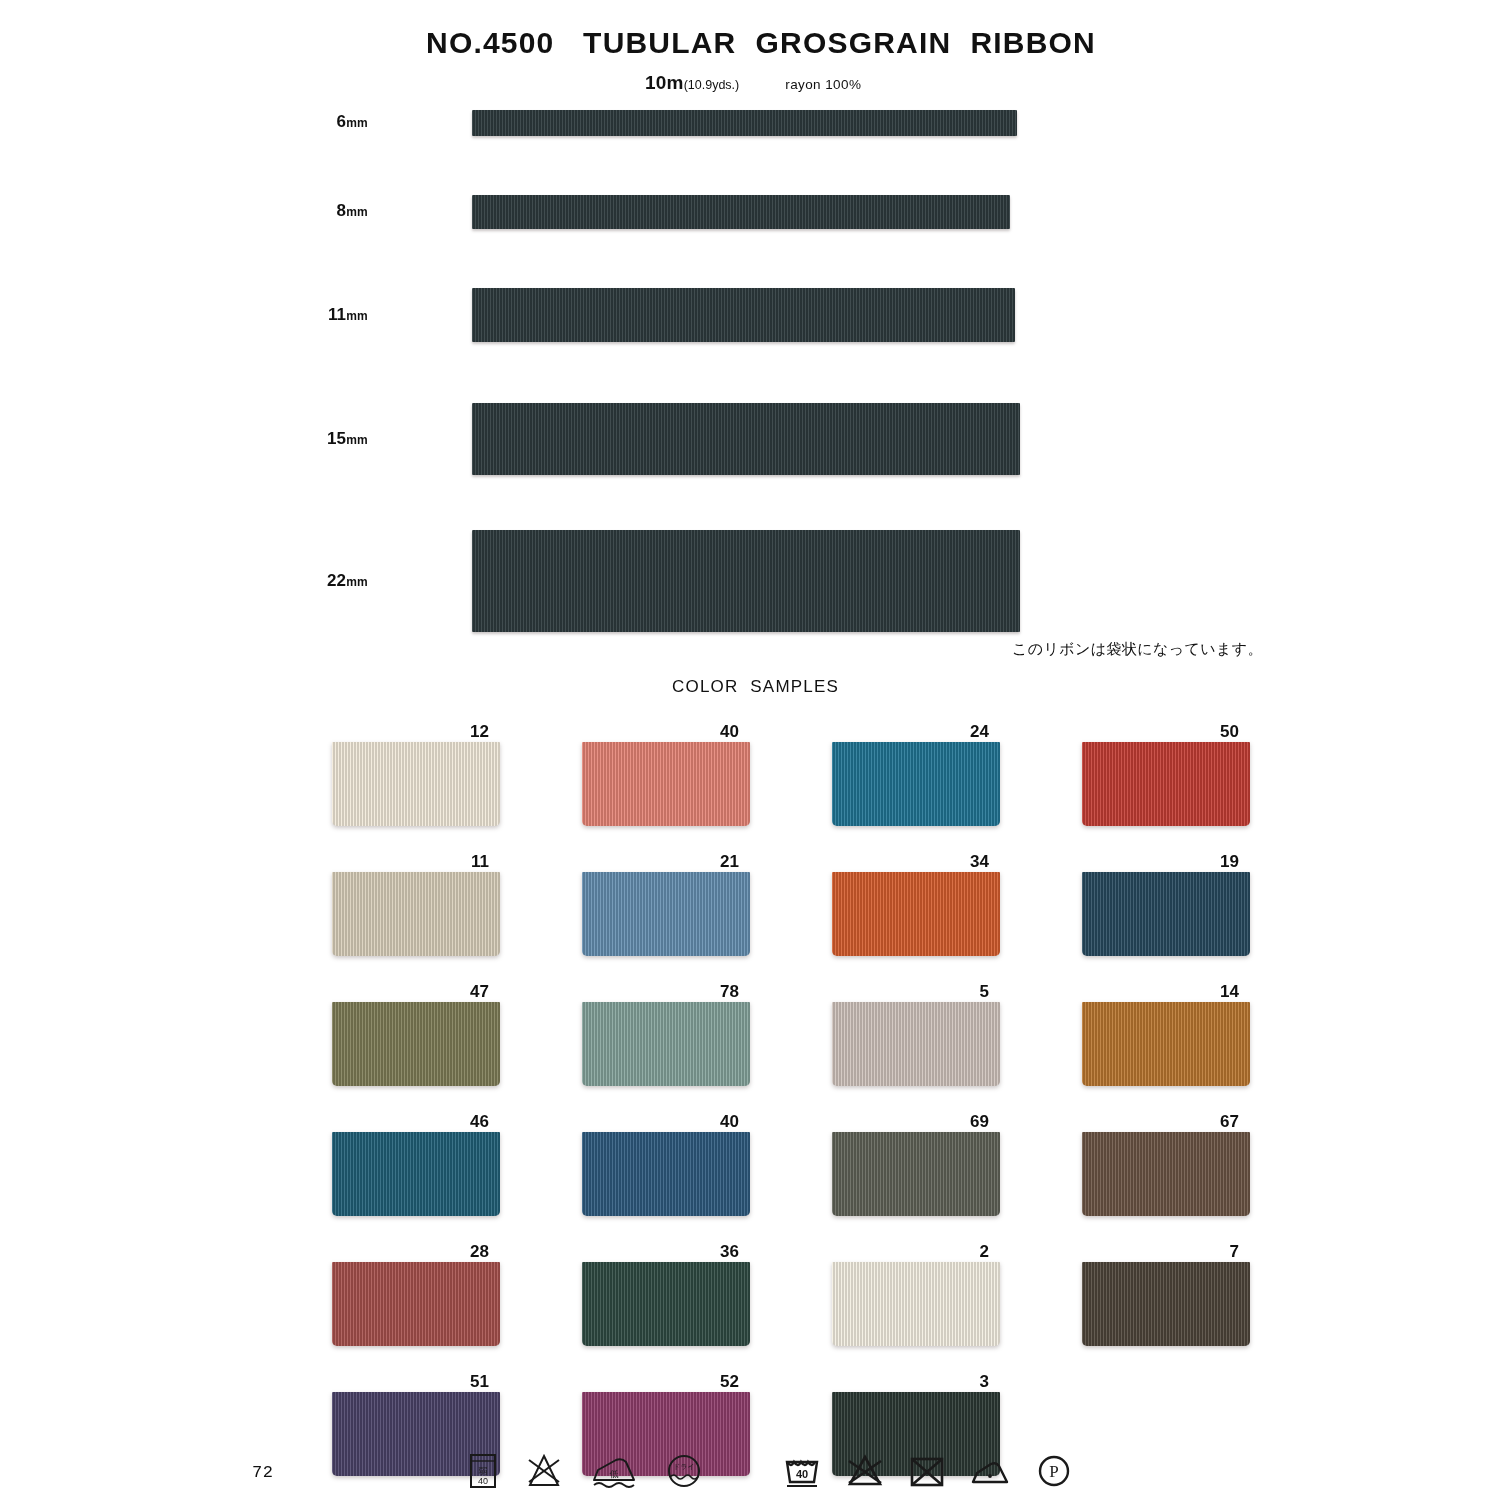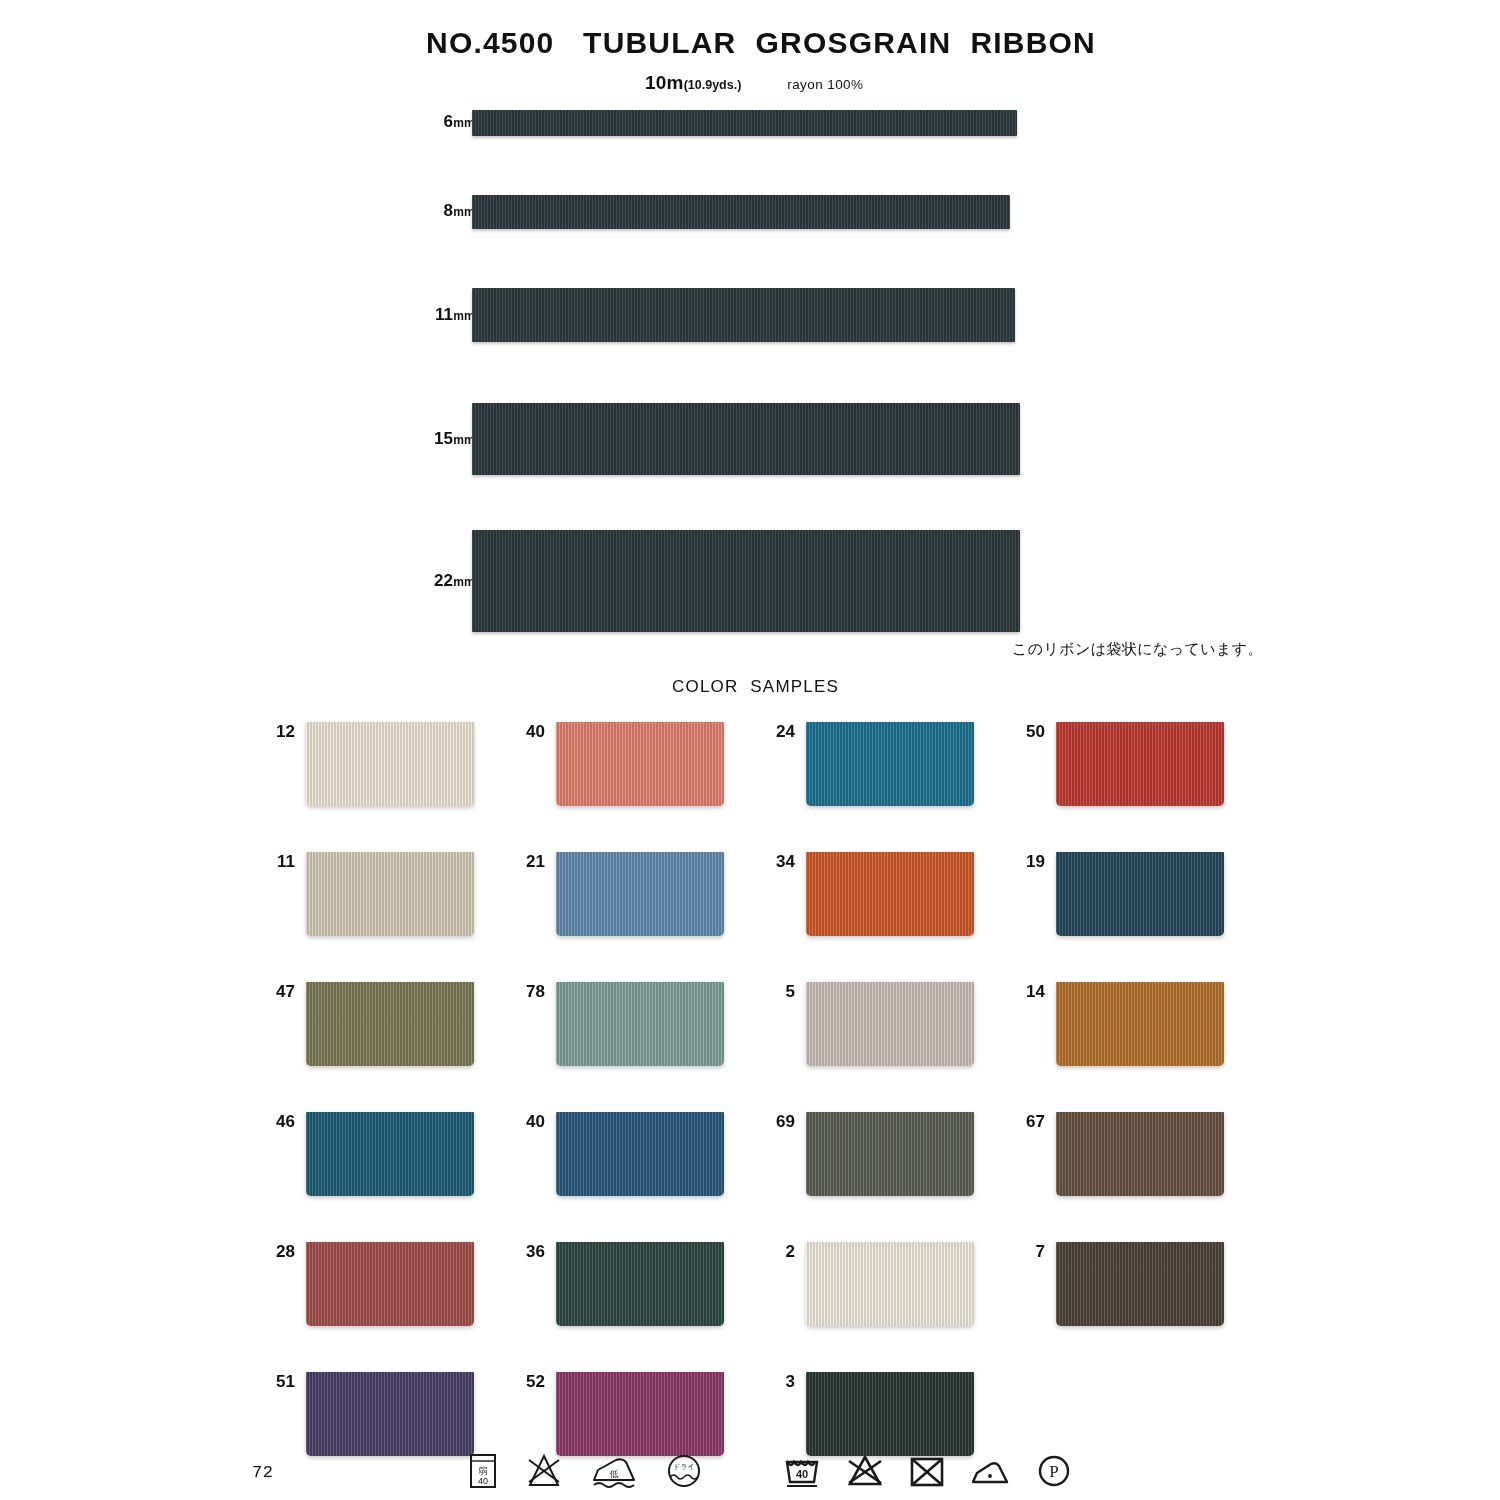--- a/index.html
+++ b/index.html
@@ -37,21 +37,21 @@
     align-items: baseline;
     gap: 46px;
   }
   .sub-qty {
     font-size: 19px;
     font-weight: bold;
     letter-spacing: .2px;
   }
   .sub-qty .paren {
     font-size: 12.5px;
-    font-weight: bold;
+    font-weight: normal;
     letter-spacing: 0;
   }
   .sub-fiber {
     font-size: 13.5px;
     letter-spacing: .4px;
     text-align: center;
   }
 
   
   #width-samples {
@@ -61,21 +61,21 @@
     width: 1500px;
     height: 555px;
   }
   .width-row {
     position: absolute;
     left: 0;
     width: 1500px;
   }
   .width-label {
     position: absolute;
-    right: 1025px;
+    right: 1132px;
     font-size: 17px;
     font-weight: bold;
     white-space: pre;
     letter-spacing: .2px;
     padding-left: 29px;
   }
   .width-label .unit { font-size: 12px; font-weight: bold; }
 
   .ribbon-strip {
     position: absolute;
@@ -115,21 +115,22 @@
     top: 722px;
     left: 250px;
     width: 1000px;
     display: grid;
     grid-template-columns: repeat(4, 250px);
     grid-auto-rows: 130px;
   }
   .swatch-cell {
     position: relative;
     display: flex;
-    align-items: flex-start;
+    align-items: flex-end;
+    flex-direction: column;
   }
   .swatch-code {
     width: 56px;
     text-align: right;
     padding-right: 11px;
     font-size: 17px;
     font-weight: bold;
     box-sizing: border-box;
   }
   .swatch-chip {

